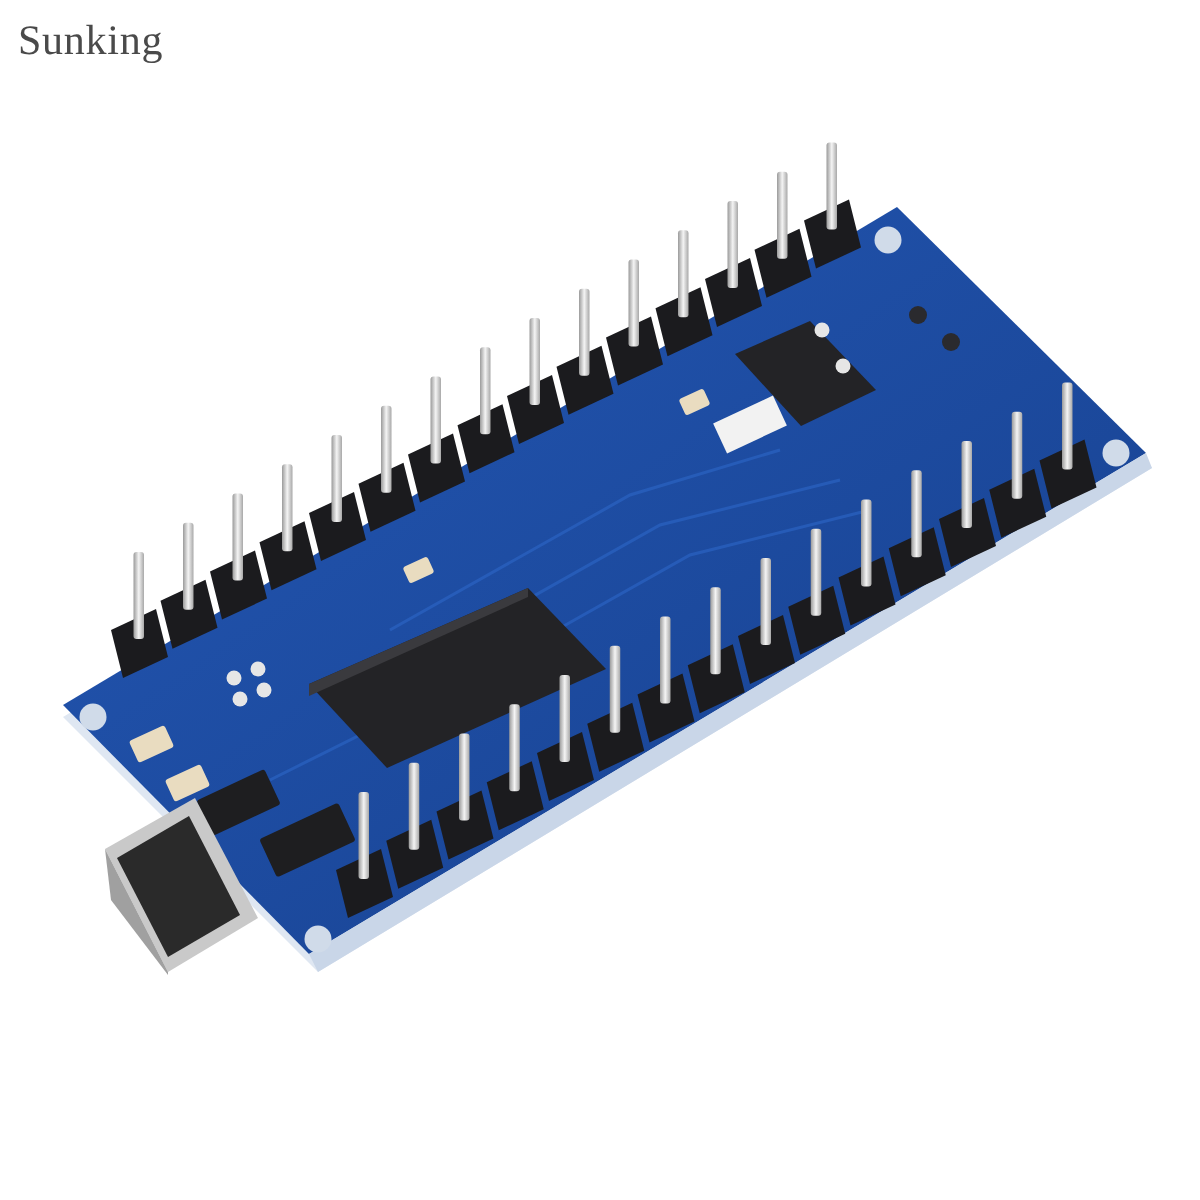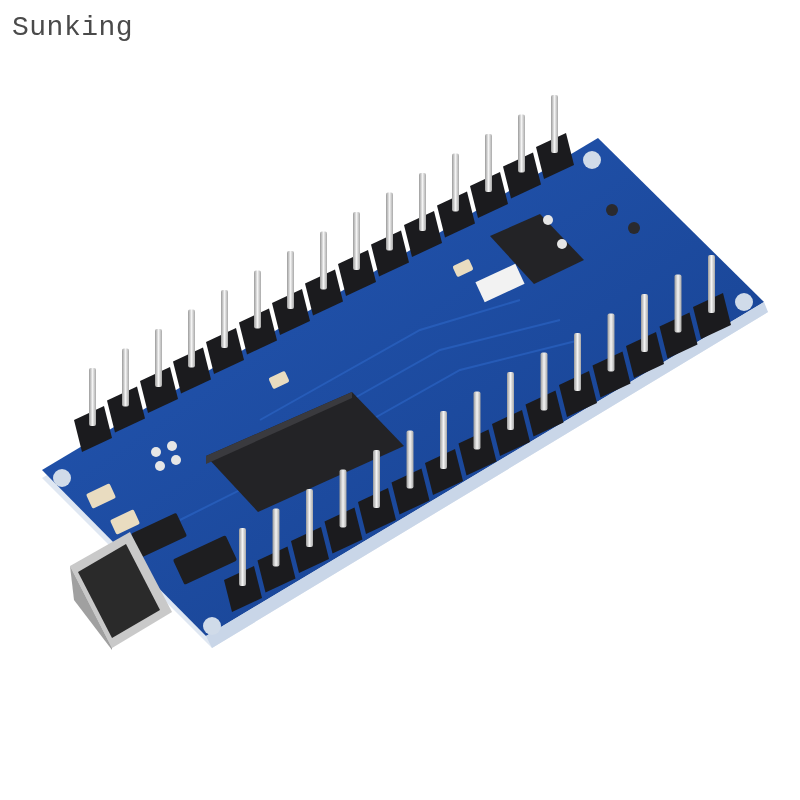--- a/index.html
+++ b/index.html
@@ -2,21 +2,21 @@
 <html><head>
   <meta charset="utf-8">
   <style>
     html, body { margin: 0; padding: 0; }
     body {
       width: 800px; height: 800px; background: #ffffff; position: relative; overflow: hidden;
       font-family: "DejaVu Sans", sans-serif;
     }
     .watermark {
       position: absolute; left: 12px; top: 12px;
-      font-family: Liberation Mono, monospace;
+      font-family: Liberation Serif, serif;
       font-size: 28px; color: #4a4a4a; letter-spacing: 0.5px;
     }
     .scene { position: absolute; left: 0; top: 0; width: 800px; height: 800px; }
   </style>
 </head>
 <body>
 
 <div class="watermark">Sunking</div>
 
 <svg class="scene" viewBox="0 0 800 800" xmlns="http://www.w3.org/2000/svg">

